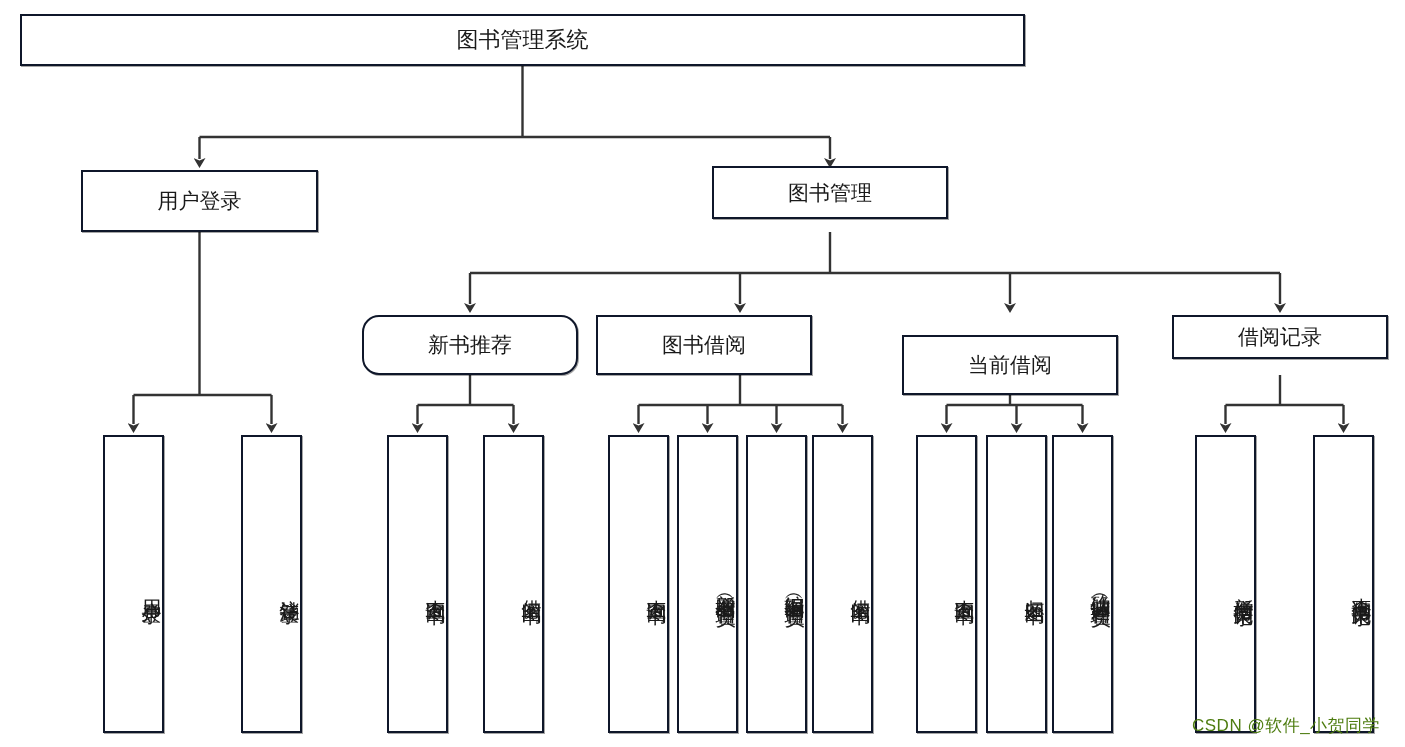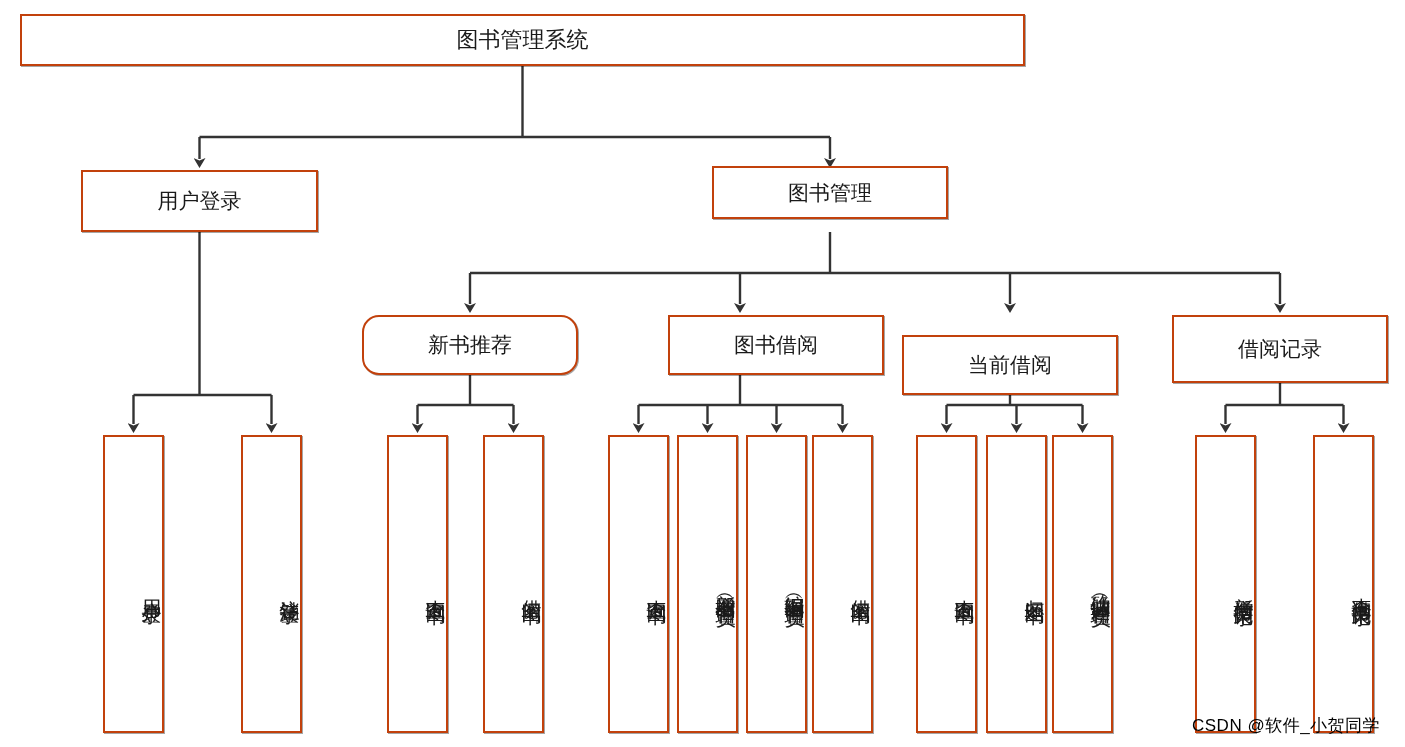--- a/index.html
+++ b/index.html
@@ -20,21 +20,21 @@
   svg#wires {
     position: absolute;
     left: 0; top: 0;
     width: 1405px;
     height: 747px;
     pointer-events: none;
   }
   .node {
     position: absolute;
     box-sizing: border-box;
-    border: 2px solid #c2410c;
+    border: 2px solid #0f172a;
     background: #ffffff;
     display: flex;
     align-items: center;
     justify-content: center;
     color: #1a1a1a;
     box-shadow: 1px 1px 0 rgba(0,0,0,0.35);
   }
   .node.root { font-size: 22px; }
   .node.level2 { font-size: 21px; }
   .node.level3 { font-size: 21px; }
@@ -49,21 +49,21 @@
     line-height: 1.05;
   }
   .node.leaf .lbl {
     writing-mode: vertical-rl;
     text-orientation: upright;
     white-space: normal;
   }
   .watermark {
     position: absolute;
     font-size: 17px;
-    color: #000000;
+    color: #4d7c0f;
     letter-spacing: 0.5px;
     white-space: nowrap;
     user-select: none;
   }
 </style>
 </head>
 <body>
 
 <div id="canvas">
 
@@ -116,27 +116,27 @@
       </div>
       <div class="node level2" style="left: 81px; top: 170px; width: 237px; height: 62px;">
         <span class="lbl">用户登录</span>
       </div>
       <div class="node level2" style="left: 712px; top: 166px; width: 236px; height: 53px;">
         <span class="lbl">图书管理</span>
       </div>
       <div class="node level3" style="left: 362px; top: 315px; width: 216px; height: 60px; border-radius: 17px;">
         <span class="lbl">新书推荐</span>
       </div>
-      <div class="node level3" style="left: 668px; top: 315px; width: 216px; height: 60px;">
+      <div class="node level3" style="left: 596px; top: 315px; width: 216px; height: 60px;">
         <span class="lbl">图书借阅</span>
       </div>
       <div class="node level3" style="left: 902px; top: 315px; width: 216px; height: 60px; margin-top: 20px;">
         <span class="lbl">当前借阅</span>
       </div>
-      <div class="node level3" style="left: 1172px; top: 315px; width: 216px; height: 68px;">
+      <div class="node level3" style="left: 1172px; top: 315px; width: 216px; height: 44px;">
         <span class="lbl">借阅记录</span>
       </div>
       <div class="node leaf" style="left: 103px; top: 435px; width: 61px; height: 298px;">
         <span class="lbl">用户登录</span>
       </div>
       <div class="node leaf" style="left: 241px; top: 435px; width: 61px; height: 298px;">
         <span class="lbl">注销登录</span>
       </div>
       <div class="node leaf" style="left: 387px; top: 435px; width: 61px; height: 298px;">
         <span class="lbl">查询图书</span>

